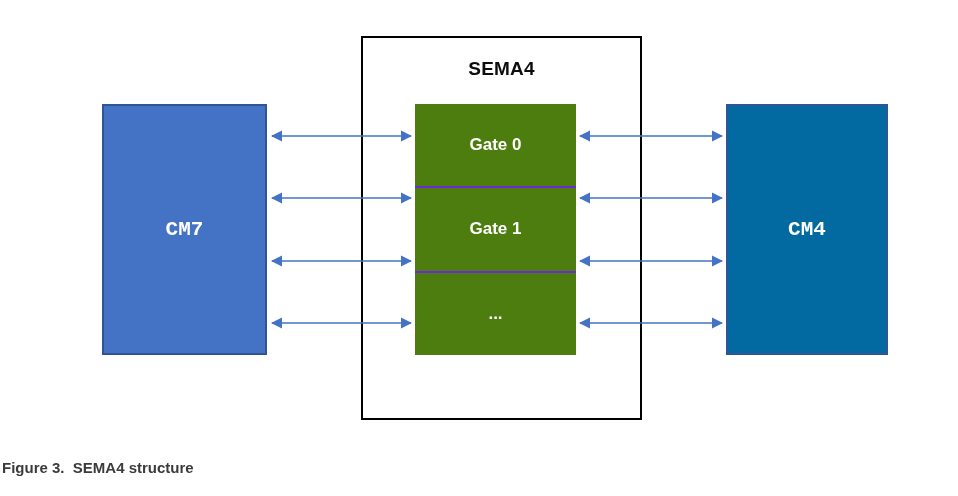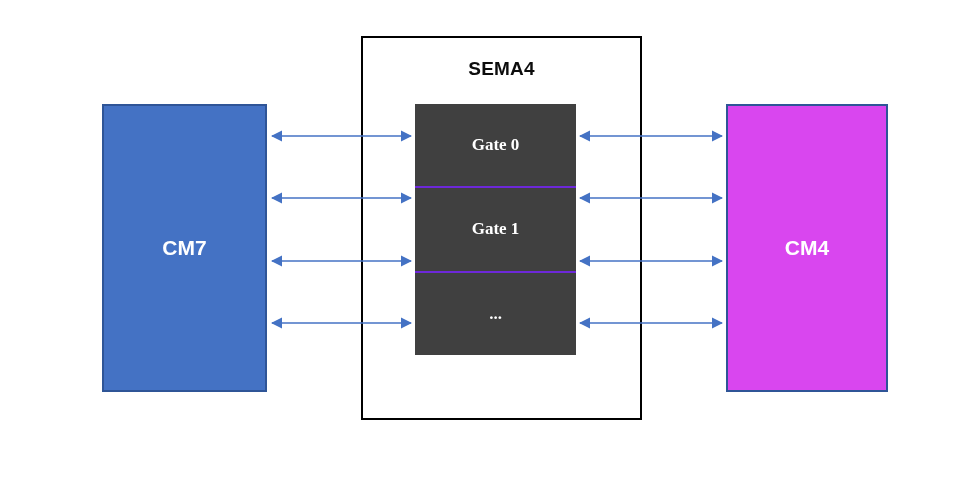--- a/index.html
+++ b/index.html
@@ -44,56 +44,56 @@
     position: absolute;
     left: 415px;
     top: 104px;
     width: 161px;
     height: 251px;
     display: flex;
     flex-direction: column;
   }
   .gate-row {
     flex: 1;
-    background: #404040;
+    background: #4d7c0f;
     color: #ffffff;
     font-size: 17px;
     font-weight: 600;
     display: flex;
     align-items: center;
     justify-content: center;
-    font-family: Liberation Serif, serif;
   }
   .gate-row + .gate-row {
     border-top: 2px solid #6d28d9;
   }
 
   
   .cpu-block {
     position: absolute;
     top: 104px;
-    height: 288px;
+    height: 251px;
     box-sizing: border-box;
     display: flex;
     align-items: center;
     justify-content: center;
     color: #ffffff;
     font-size: 21px;
     font-weight: 700;
+    font-family: Liberation Mono, monospace;
   }
   .cpu-cm7 {
     left: 102px;
     width: 165px;
     background: #4472C4;
     border: 2px solid #2F5597;
   }
   .cpu-cm4 {
     left: 726px;
     width: 162px;
-    background: #d946ef;
+    background: #0369a1;
     border: 2px solid #2F5597;
   }
 
   
   .arrows-svg {
     position: absolute;
     left: 0;
     top: 0;
     width: 958px;
     height: 496px;
@@ -148,14 +148,15 @@
     <line class="arrow-line" x1="272" y1="198" x2="411" y2="198" marker-start="url(#ah)" marker-end="url(#ah)"></line>
     <line class="arrow-line" x1="272" y1="261" x2="411" y2="261" marker-start="url(#ah)" marker-end="url(#ah)"></line>
     <line class="arrow-line" x1="272" y1="323" x2="411" y2="323" marker-start="url(#ah)" marker-end="url(#ah)"></line>
 
     <line class="arrow-line" x1="580" y1="136" x2="722" y2="136" marker-start="url(#ah)" marker-end="url(#ah)"></line>
     <line class="arrow-line" x1="580" y1="198" x2="722" y2="198" marker-start="url(#ah)" marker-end="url(#ah)"></line>
     <line class="arrow-line" x1="580" y1="261" x2="722" y2="261" marker-start="url(#ah)" marker-end="url(#ah)"></line>
     <line class="arrow-line" x1="580" y1="323" x2="722" y2="323" marker-start="url(#ah)" marker-end="url(#ah)"></line>
   </svg>
 
+  <div class="figure-caption">Figure 3.  SEMA4 structure</div>
 
 </div>
 
 </body></html>

